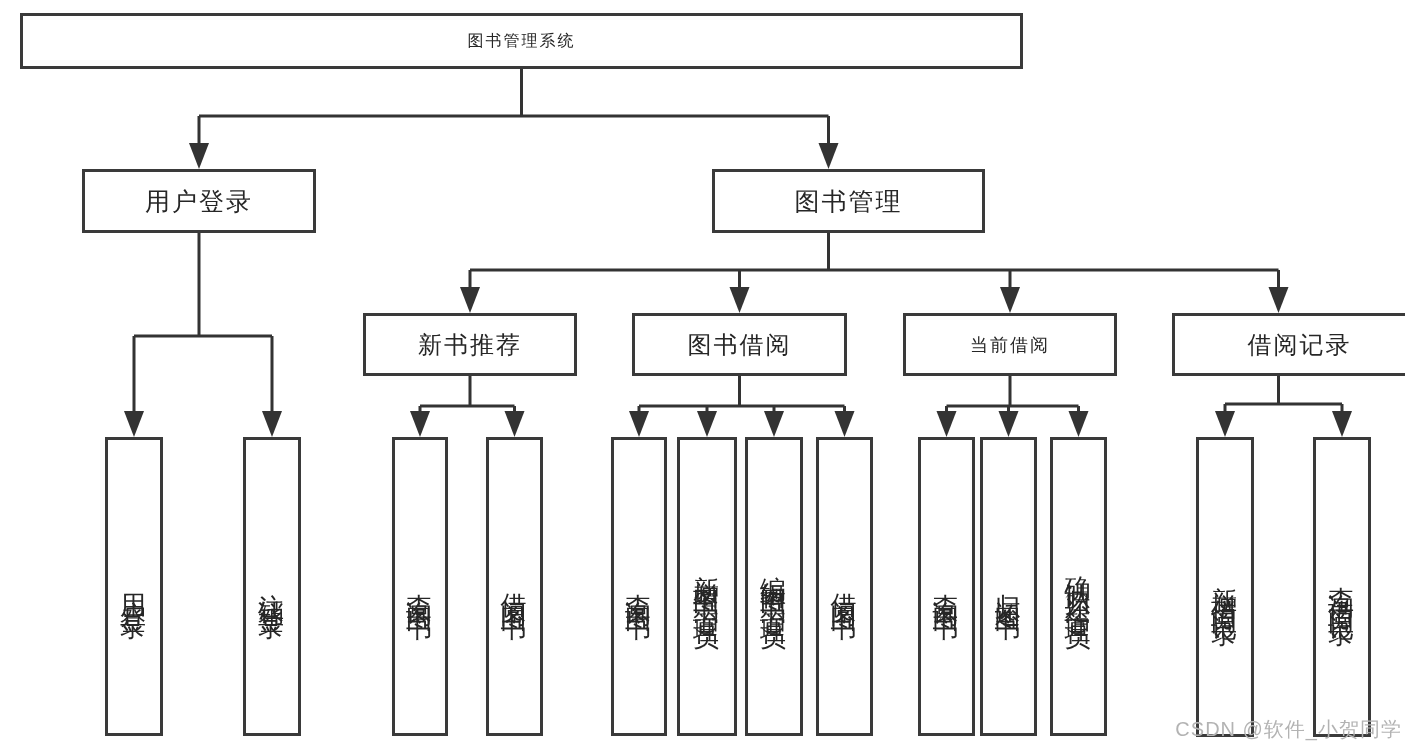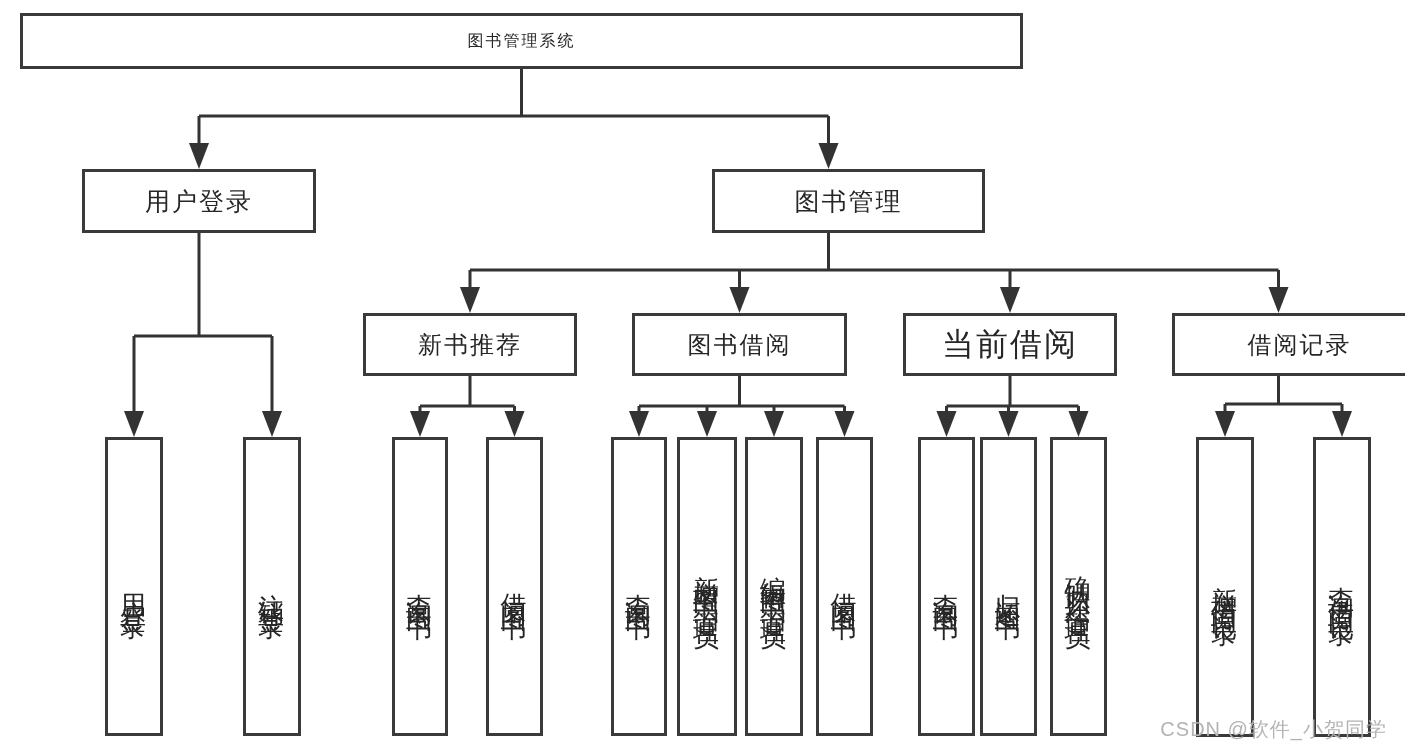--- a/index.html
+++ b/index.html
@@ -37,21 +37,21 @@
     letter-spacing: 2px;
   }
   .node.v {
     writing-mode: vertical-rl;
     text-orientation: mixed;
     letter-spacing: 7px;
     white-space: normal;
   }
   #watermark {
     position: absolute;
-    right: 18px;
+    right: 3px;
     top: 716px;
     font-size: 20px;
     letter-spacing: 1px;
     color: var(--wm, #b3b3b3);
     z-index: 5;
     font-family: "Liberation Sans", "DejaVu Sans", sans-serif;
   }
 </style>
 </head>
 <body>
@@ -78,21 +78,21 @@
       <polygon points="1068.5,411 1088.5,411 1078.5,437" fill="#333333"></polygon>
       <polygon points="1215,411 1235,411 1225,437" fill="#333333"></polygon>
       <polygon points="1332,411 1352,411 1342,437" fill="#333333"></polygon>
     </svg>
   <div id="watermark">CSDN @软件_小贺同学</div>
 <div class="node h" style="left: 20px; top: 13px; width: 1003px; height: 56px; font-size: 16px;">图书管理系统</div>
     <div class="node h" style="left: 82px; top: 169px; width: 234px; height: 64px; font-size: 25px;">用户登录</div>
     <div class="node h" style="left: 712px; top: 169px; width: 273px; height: 64px; font-size: 25px;">图书管理</div>
     <div class="node h" style="left: 632px; top: 313px; width: 215px; height: 63px; font-size: 24px;">图书借阅</div>
     <div class="node h" style="left: 363px; top: 313px; width: 214px; height: 63px; font-size: 24px;">新书推荐</div>
-    <div class="node h" style="left: 903px; top: 313px; width: 214px; height: 63px; font-size: 32px;">当前借阅</div>
+    <div class="node h" style="left: 903px; top: 313px; width: 214px; height: 63px; font-size: 18px;">当前借阅</div>
     <div class="node h" style="left: 1172px; top: 313px; width: 255px; height: 63px; font-size: 24px;">借阅记录</div>
     <div class="node v" style="left: 105px; top: 437px; width: 58px; height: 299px; font-size: 26px;">用户登录</div>
     <div class="node v" style="left: 243px; top: 437px; width: 58px; height: 299px; font-size: 26px;">注销登录</div>
     <div class="node v" style="left: 392px; top: 437px; width: 56px; height: 299px; font-size: 26px;">查询图书</div>
     <div class="node v" style="left: 486px; top: 437px; width: 57px; height: 299px; font-size: 26px;">借阅图书</div>
     <div class="node v" style="left: 611px; top: 437px; width: 56px; height: 299px; font-size: 26px;">查询图书</div>
     <div class="node v" style="left: 677px; top: 437px; width: 60px; height: 299px; font-size: 26px;">新增图书（管理员）</div>
     <div class="node v" style="left: 745px; top: 437px; width: 58px; height: 299px; font-size: 26px;">编辑图书（管理员）</div>
     <div class="node v" style="left: 816px; top: 437px; width: 57px; height: 299px; font-size: 26px;">借阅图书</div>
     <div class="node v" style="left: 918px; top: 437px; width: 57px; height: 299px; font-size: 26px;">查询图书</div>

